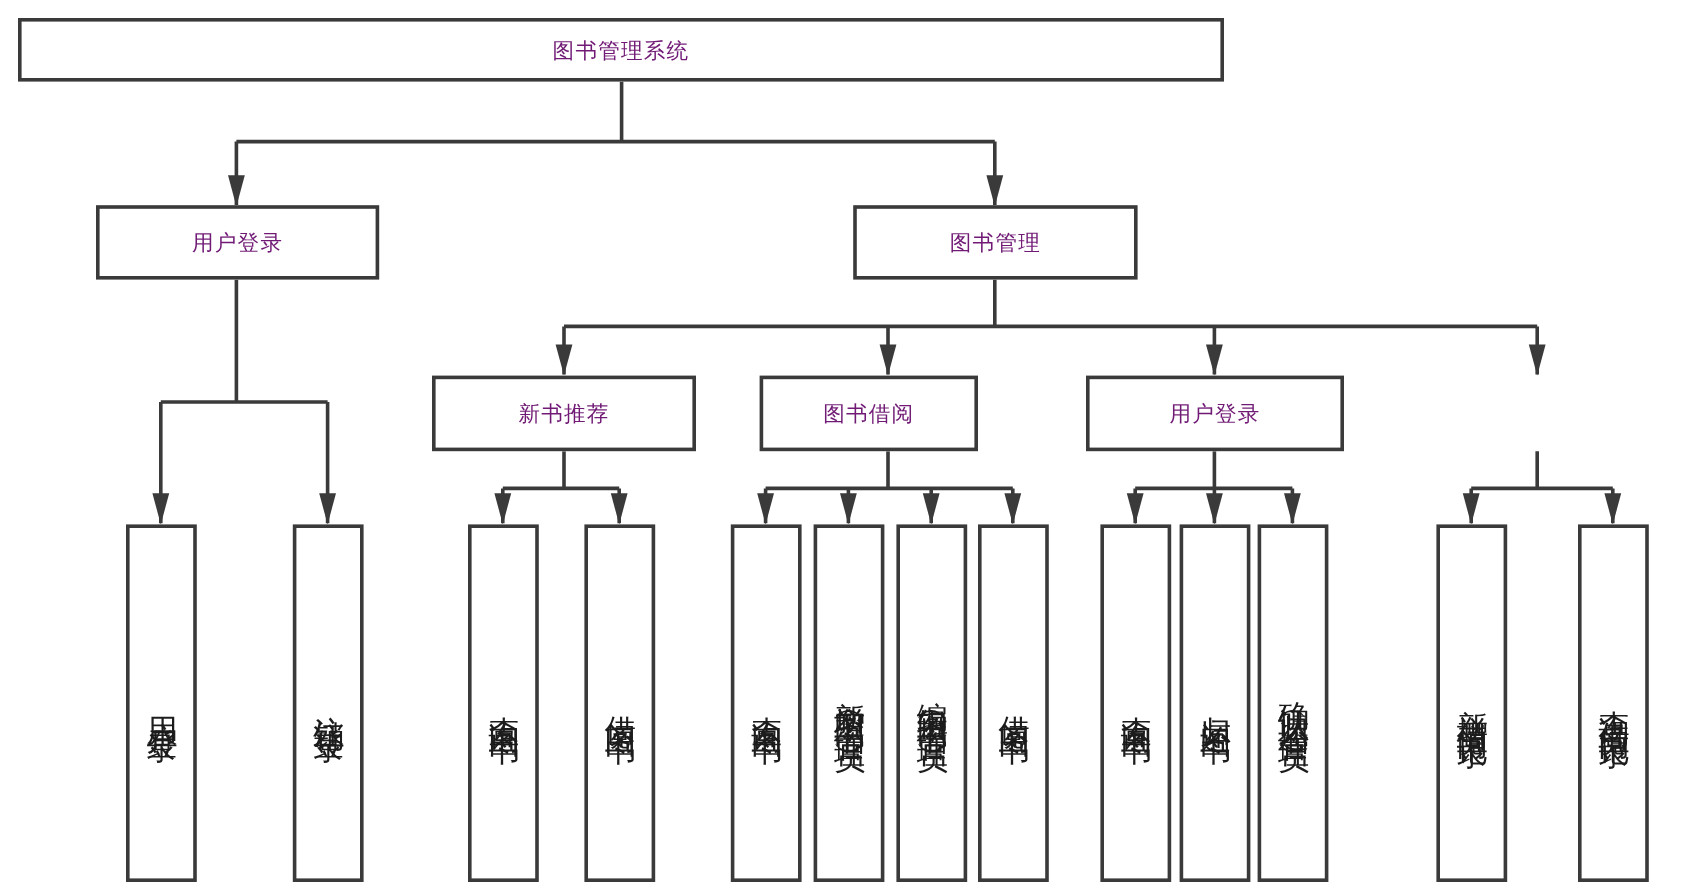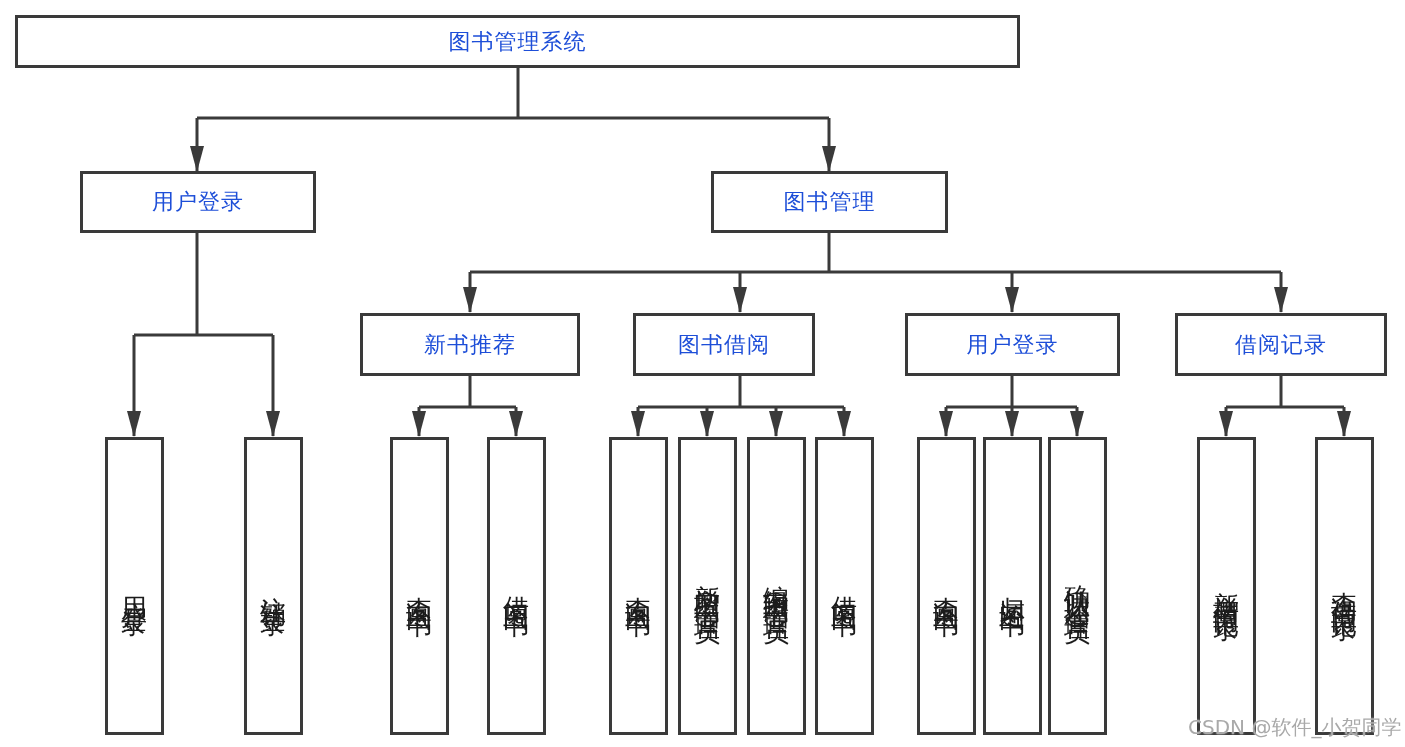--- a/index.html
+++ b/index.html
@@ -27,22 +27,22 @@
     fill: #3a3a3a;
     stroke: none;
   }
   .hbox {
     position: absolute;
     background: #ffffff;
     border: 3px solid #3a3a3a;
     display: flex;
     align-items: center;
     justify-content: center;
-    font-size: 22px;
-    color: #1d4ed8;
+    font-size: 18px;
+    color: #701a75;
     letter-spacing: 1px;
     z-index: 2;
     white-space: nowrap;
   }
   .root-box   { left: 15px;  top: 15px;  width: 1005px; height: 53px; }
   .l2-a       { left: 80px;  top: 171px; width: 236px;  height: 62px; }
   .l2-b       { left: 711px; top: 171px; width: 237px;  height: 62px; }
   .l3-a       { left: 360px; top: 313px; width: 220px;  height: 63px; }
   .l3-b       { left: 633px; top: 313px; width: 182px;  height: 63px; }
   .l3-c       { left: 905px; top: 313px; width: 215px;  height: 63px; }
@@ -134,21 +134,20 @@
   </svg>
 
   <div class="hbox root-box">图书管理系统</div>
 
   <div class="hbox l2-a">用户登录</div>
   <div class="hbox l2-b">图书管理</div>
 
   <div class="hbox l3-a">新书推荐</div>
   <div class="hbox l3-b">图书借阅</div>
   <div class="hbox l3-c">用户登录</div>
-  <div class="hbox l3-d">借阅记录</div>
 
   <div class="vbox" style="left:105px">
     <span class="vtext">用户登录</span>
   </div>
   <div class="vbox" style="left:244px">
     <span class="vtext">注销登录</span>
   </div>
   <div class="vbox" style="left:390px">
     <span class="vtext">查询图书</span>
   </div>
@@ -176,15 +175,14 @@
   <div class="vbox" style="left:1048px">
     <span class="vtext">确认归还（管理员）</span>
   </div>
   <div class="vbox" style="left:1197px">
     <span class="vtext">新增借阅记录</span>
   </div>
   <div class="vbox" style="left:1315px">
     <span class="vtext">查询借阅记录</span>
   </div>
 
-  <div class="watermark">CSDN @软件_小贺同学</div>
 
 </div>
 
 </body></html>

